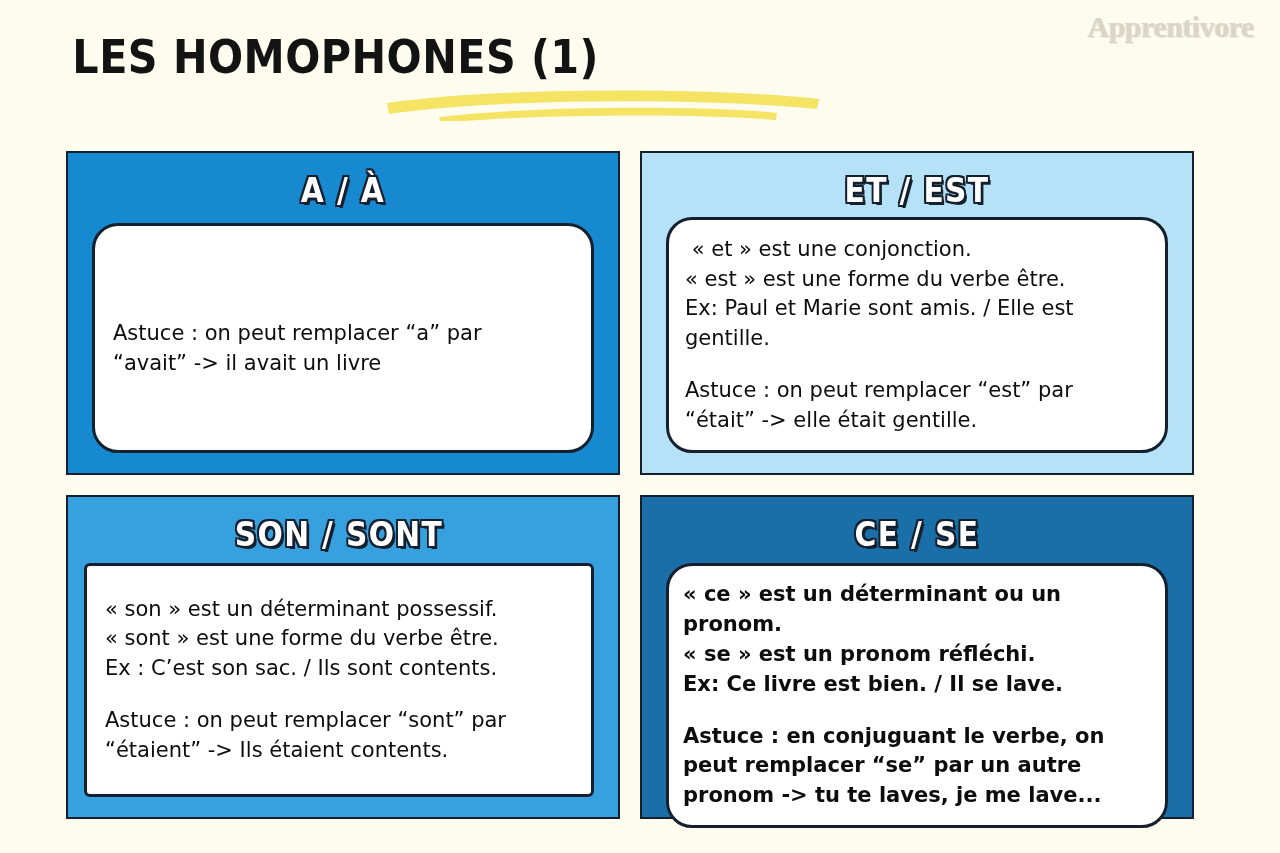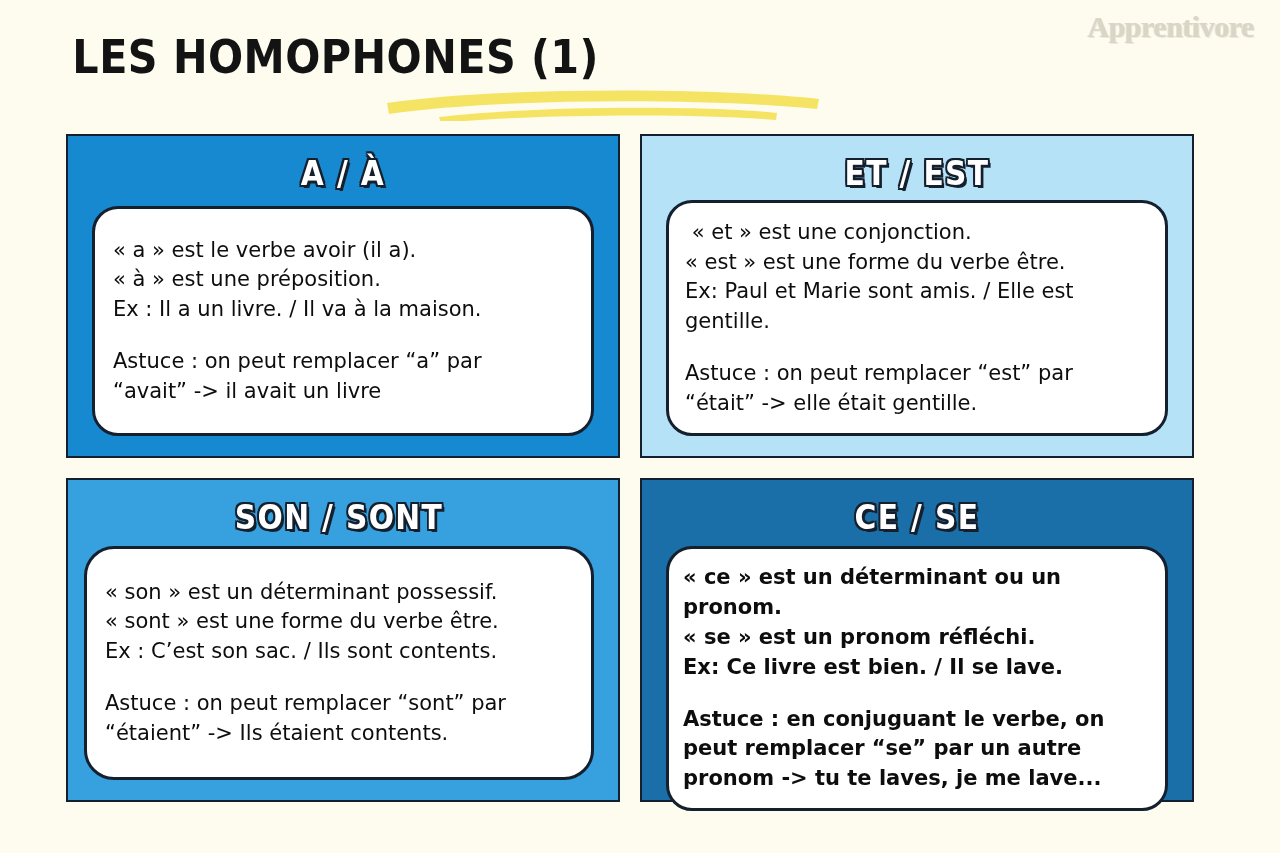--- a/index.html
+++ b/index.html
@@ -51,21 +51,21 @@
     white-space: nowrap;
   }
   .underline-svg {
     display: block;
     margin: 2px auto 0;
   }
 
   
   .grid {
     position: absolute;
-    top: 134px;
+    top: 151px;
     left: 66px;
     width: 1130px;
     display: grid;
     grid-template-columns: 554px 554px;
     grid-template-rows: 324px 324px;
     column-gap: 18px;
     row-gap: 22px;
     gap: 20px;
   }
 
@@ -117,21 +117,21 @@
 
   
   .card-1 { background: #1789d0; }
   .card-2 { background: #b6e2f8; }
   .card-3 { background: #37a0de; padding-left: 16px; }
   .card-4 { background: #1a6fa8; }
 
   .card-2 .card-body { padding: 11px 16px; }
   .card-2 .body-text { font-size: 21px; }
 
-  .card-3 .card-body { border-radius: 30px; }
+  .card-3 .card-body { border-radius: 6px; }
   .card-4 .card-body { border-radius: 26px; padding: 14px 14px; font-weight: bold; }
 
   .card-1 .card-body { margin-top: 4px; }
   .card-2 .card-title { margin-bottom: 8px; }
 </style>
 </head>
 <body>
 
 <div class="logo">Apprentivore</div>
 
@@ -142,23 +142,20 @@
     <path d="M4 20 C 110 4, 330 4, 436 16 L 434 26 C 328 15, 112 15, 6 31 Z" fill="#f5e363"></path>
     <path d="M56 34 C 160 22, 330 23, 394 30 L 393 37 C 328 31, 162 30, 58 40 Z" fill="#f5e363"></path>
   </svg>
 </div>
 
 <div class="grid">
 
   <section class="card card-1">
     <h2 class="card-title">A / À</h2>
     <div class="card-body">
-      <p class="body-text">« a » est le verbe avoir (il a).
-« à » est une préposition.
-Ex : Il a un livre. / Il va à la maison.</p>
       <p class="body-text spaced">Astuce : on peut remplacer “a” par
 “avait” -&gt; il avait un livre</p>
     </div>
   </section>
 
   <section class="card card-2">
     <h2 class="card-title">ET / EST</h2>
     <div class="card-body">
       <p class="body-text"> « et » est une conjonction.
 « est » est une forme du verbe être.

